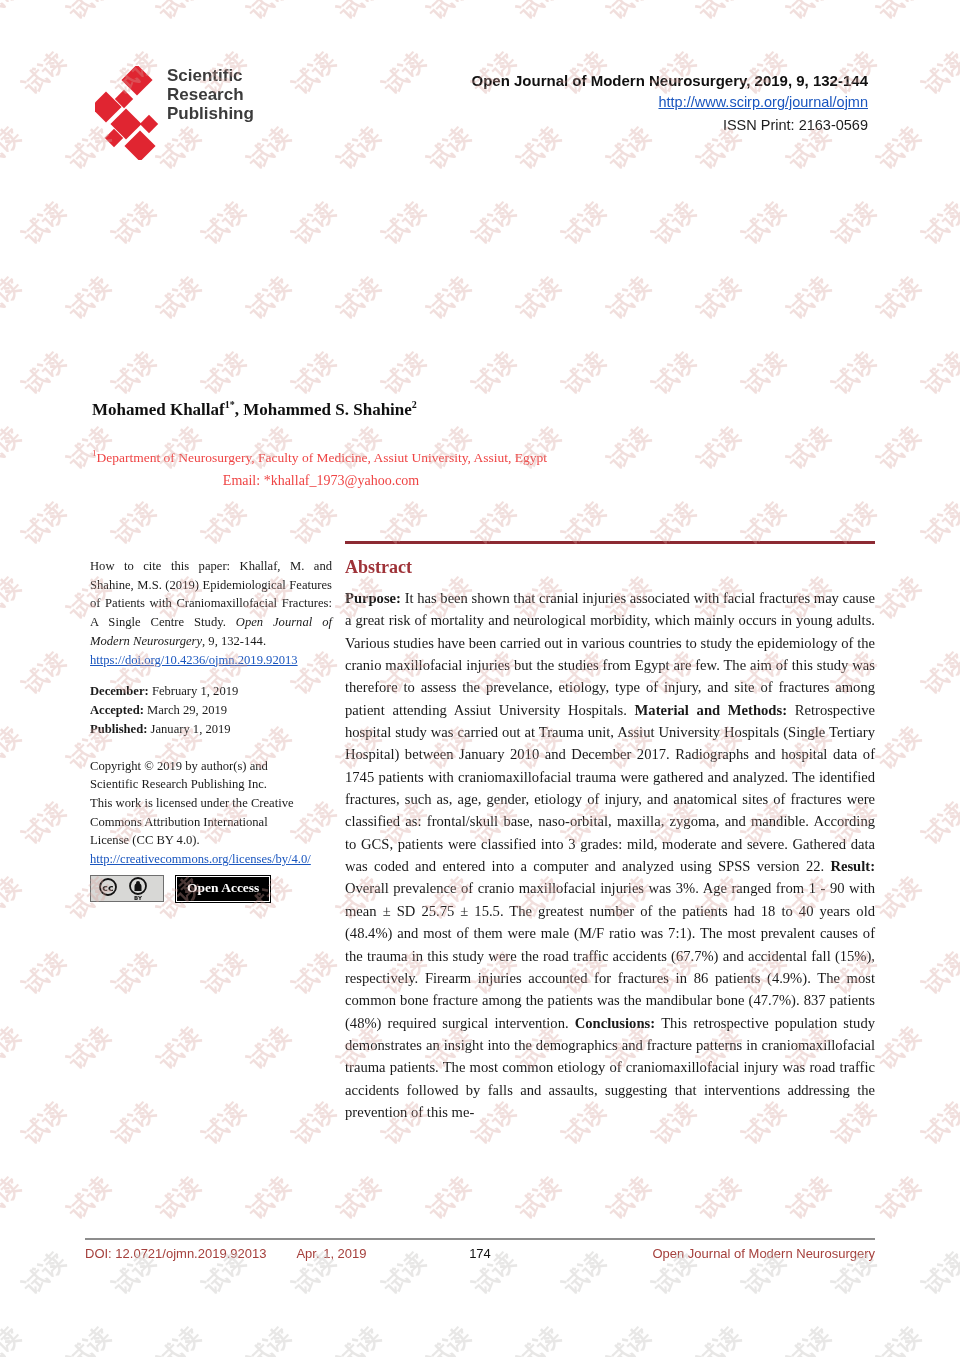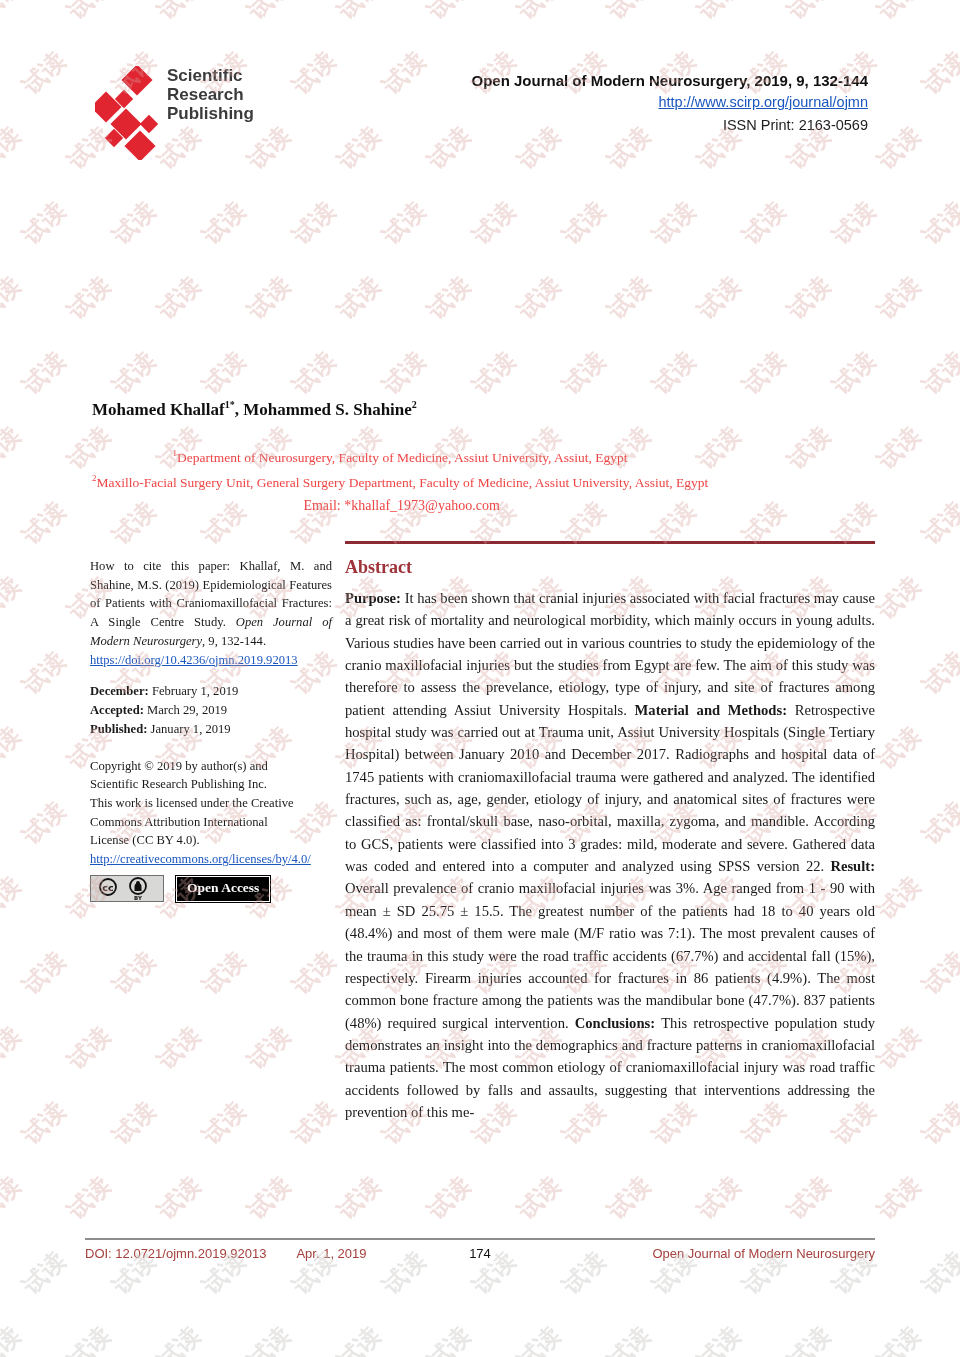--- a/index.html
+++ b/index.html
@@ -324,21 +324,20 @@
     <div class="journal-line">Open Journal of Modern Neurosurgery, 2019, 9, 132-144</div>
     <a class="journal-url">http://www.scirp.org/journal/ojmn</a>
     <div class="issn">ISSN Print: 2163-0569</div>
   </div>
 
 
   <div class="authors"><span>Mohamed Khallaf</span><sup>1*</sup><span>, </span><span>Mohammed S. Shahine</span><sup>2</sup></div>
 
   <div class="affils">
     <div><sup>1</sup><span>Department of Neurosurgery, Faculty of Medicine, Assiut University, Assiut, Egypt</span></div>
-    <div><sup>2</sup><span>Maxillo-Facial Surgery Unit, General Surgery Department, Faculty of Medicine, Assiut University, Assiut, Egypt</span></div>
     <div class="email-line">Email: *khallaf_1973@yahoo.com</div>
   </div>
 
   <div class="sidebar">
     <div class="cite"><span class="b">How to cite this paper: </span><span>Khallaf, M. and Shahine, M.S. (2019) Epidemiological Features of Patients with Craniomaxillofacial Fractures: A Single Centre Study. </span><span class="i">Open Journal of Modern Neurosurgery</span><span>, </span><span class="b">9</span><span>, 132-144.</span></div>
     <a class="side-link">https://doi.org/10.4236/ojmn.2019.92013</a>
 
     <div class="dates">
       <div class="row"><span class="b">December: </span><span>February 1, 2019</span></div>
       <div class="row"><span class="b">Accepted: </span><span>March 29, 2019</span></div>

